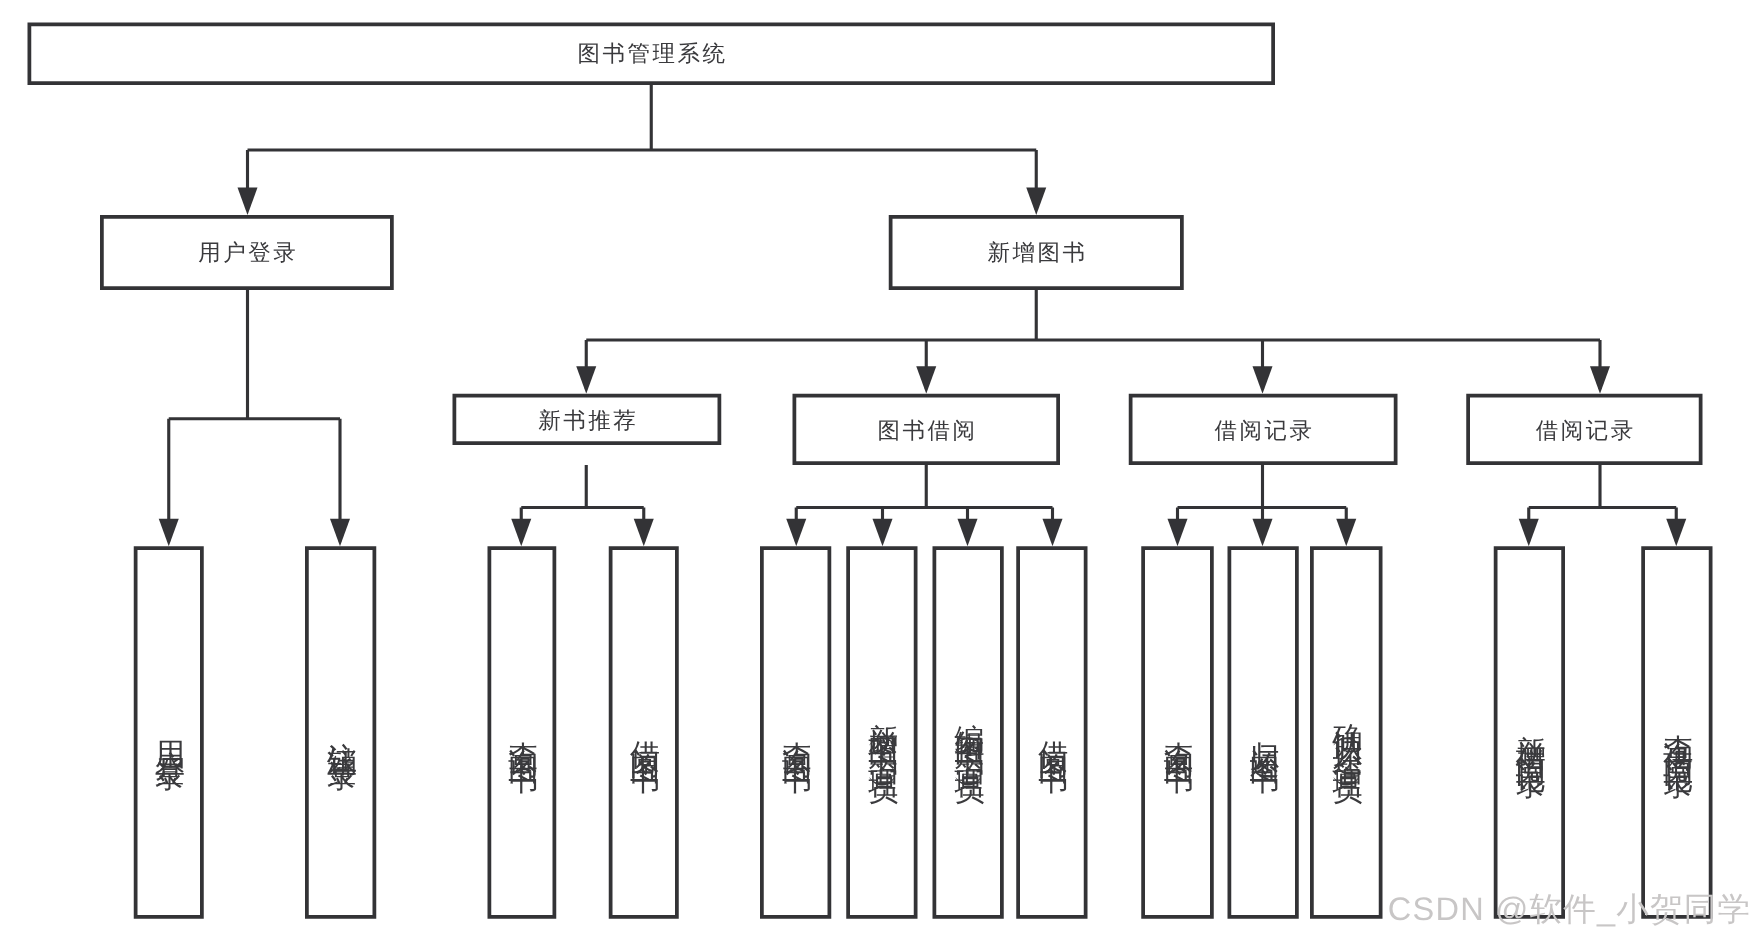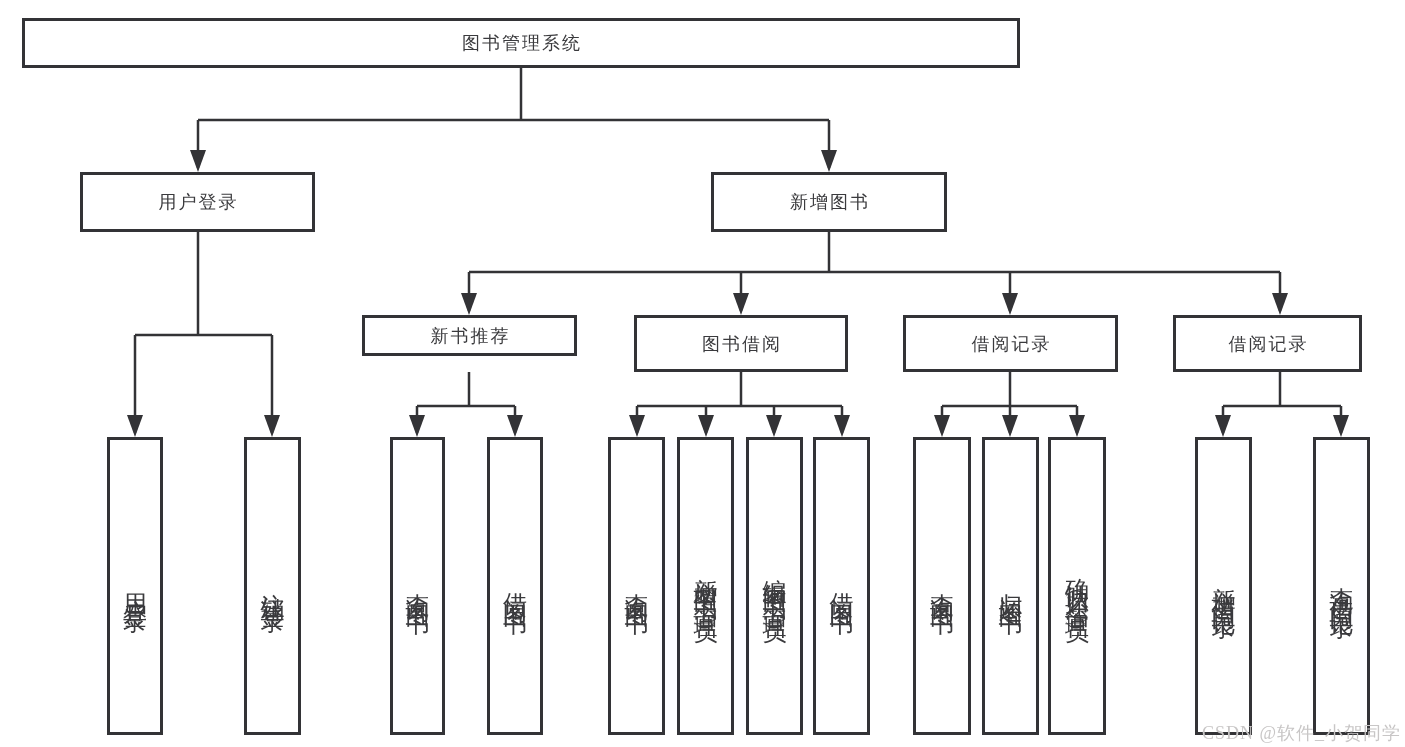--- a/index.html
+++ b/index.html
@@ -37,24 +37,24 @@
     writing-mode: vertical-rl;
     font-size: 24px;
     letter-spacing: 6px;
     line-height: 1;
   }
   #watermark {
     position: absolute;
     right: 4px;
     bottom: 2px;
     z-index: 3;
-    font-size: 18px;
+    font-size: 26px;
     letter-spacing: 1px;
     color: #c8c6c6;
-    font-family: Liberation Serif, serif;
+    font-family: Liberation Sans, sans-serif;
     white-space: nowrap;
   }
 </style>
 </head>
 <body>
 
 <div id="canvas">
 
   <svg id="connectors" viewBox="0 0 1405 747" xmlns="http://www.w3.org/2000/svg">
     <g stroke="#333336" stroke-width="2.5" fill="none">

